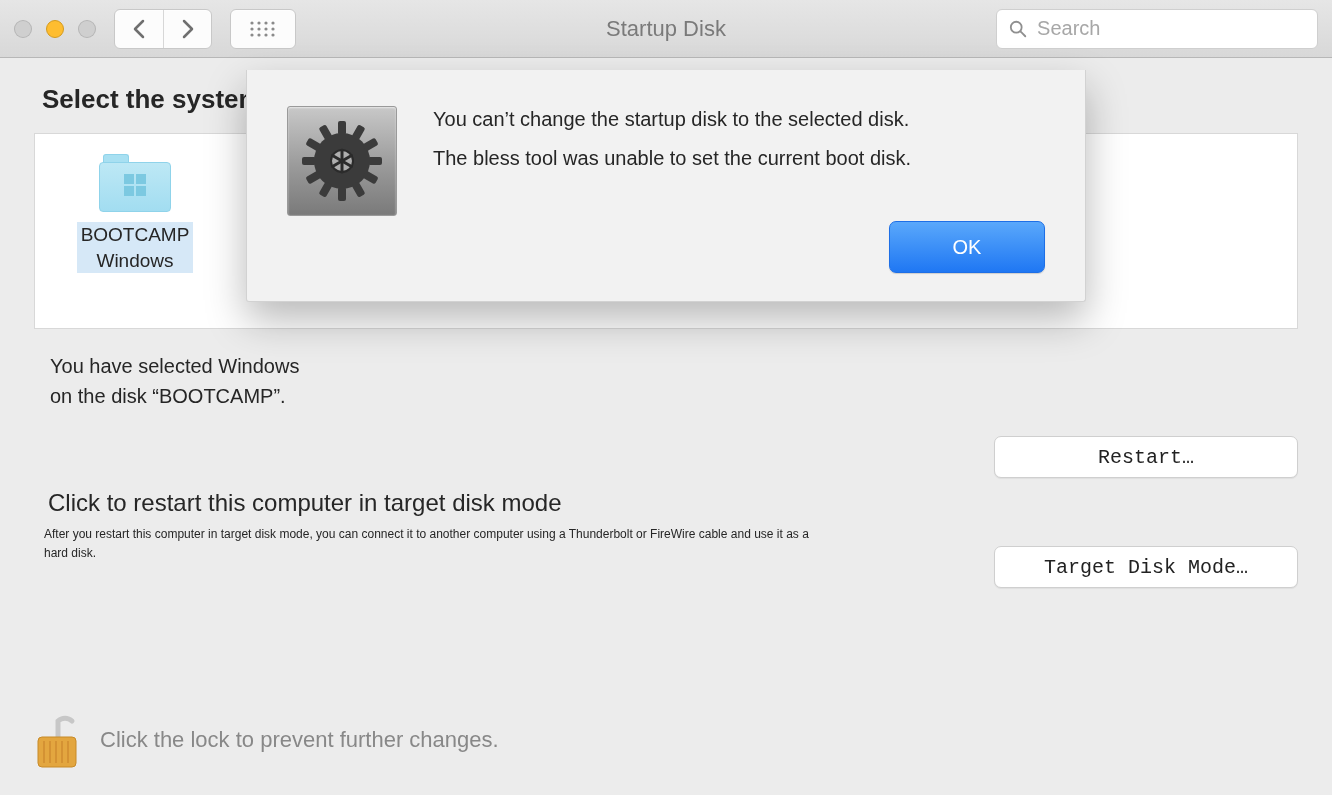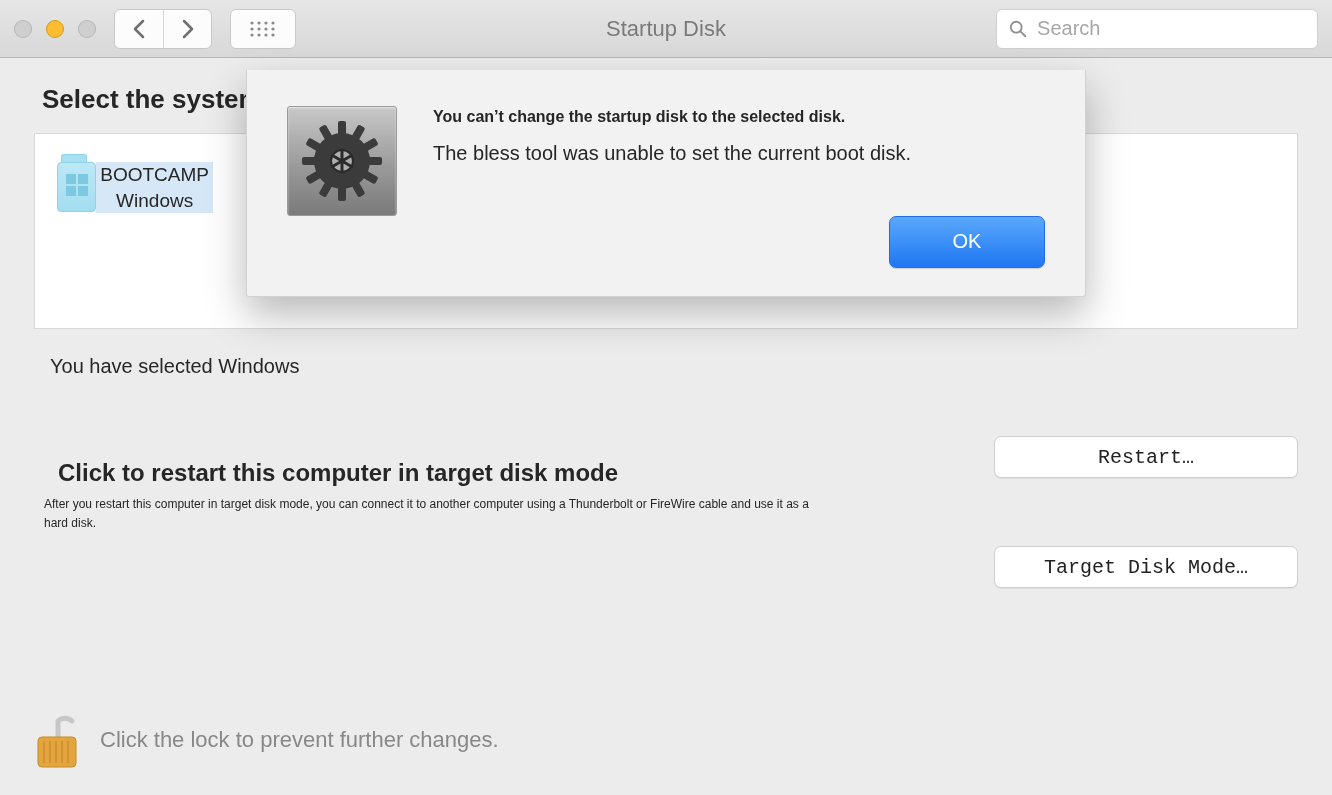--- a/index.html
+++ b/index.html
@@ -76,21 +76,21 @@
   }
 
   .disk-list {
     background: #fff;
     border: 1px solid #d8d8d8;
     height: 196px;
     display: flex; align-items: flex-start;
     padding: 28px 22px;
   }
   .disk-item {
-    display: flex; flex-direction: row; align-items: flex-start;
+    display: flex; flex-direction: column; align-items: center;
     width: 156px;
     cursor: default;
   }
   .folder-icon {
     width: 72px; height: 50px; position: relative; margin-bottom: 10px;
   }
   .folder-tab {
     position: absolute; top: -8px; left: 4px;
     width: 26px; height: 10px;
     background: #a8e0f2; border-radius: 3px 3px 0 0;
@@ -129,21 +129,21 @@
     background: #fff; border: 1px solid #cfcfcf; border-radius: 7px;
     font-size: 20px; color: #222;
     box-shadow: 0 1px 1px rgba(0,0,0,0.06);
     padding: 0 20px;
     display: inline-flex; align-items: center; justify-content: center;
     cursor: default;
     font-family: Liberation Mono, monospace;
   }
 
   .target-heading {
-    font-size: 24px; font-weight: 700; margin-top: 78px; margin-left: 24px;
+    font-size: 24px; font-weight: 400; margin-top: 78px; margin-left: 14px;
   }
   .target-desc {
     font-size: 12px; line-height: 1.55; margin-top: 8px; margin-left: 10px;
     max-width: 780px;
   }
 
   .lock-row {
     position: absolute; left: 34px; bottom: 24px;
     display: flex; align-items: center; gap: 20px;
   }
@@ -168,21 +168,21 @@
     width: 110px; flex: 0 0 110px;
   }
   .gear-box {
     width: 110px; height: 110px;
     background: linear-gradient(to bottom, #c8c8c8 0%, #9a9a9a 55%, #7a7a7a 100%);
     border: 1px solid #9a9a9a; border-radius: 3px;
     display: flex; align-items: center; justify-content: center;
     box-shadow: inset 0 1px 2px rgba(255,255,255,0.6);
   }
   .sheet-body { flex: 1; }
-  .sheet-title { font-size: 16px; font-weight: 700; line-height: 1.35; margin-bottom: 14px; }
+  .sheet-title { font-size: 20px; font-weight: 400; line-height: 1.35; margin-bottom: 14px; }
   .sheet-msg { font-size: 20px; margin-bottom: 51px; }
   .sheet-actions { display: flex; justify-content: flex-end; }
   .primary-btn {
     height: 52px; min-width: 156px;
     background: linear-gradient(to bottom, #5aa8fb, #1f77f3);
     border: 1px solid #1e6fe6; border-radius: 7px;
     color: #fff; font-size: 20px; font-weight: 500;
     display: inline-flex; align-items: center; justify-content: center;
     box-shadow: 0 1px 1px rgba(0,0,0,0.15);
     cursor: default;
@@ -262,20 +262,21 @@
       </div>
       <div class="disk-label">
         <span>BOOTCAMP</span>
         <span class="disk-label-line2">Windows</span>
       </div>
     </div>
   </div>
 
   <div class="selected-info">
     <div>You have selected Windows</div>
+    <div>on the disk “BOOTCAMP”.</div>
   </div>
 
   <div class="right-buttons-row1">
     <button class="mac-button">Restart…</button>
   </div>
 
   <div class="target-heading">Click to restart this computer in target disk mode</div>
   <div class="target-desc">After you restart this computer in target disk mode, you can connect it to another computer using a Thunderbolt or FireWire cable and use it as a hard disk.</div>
 
   <div class="right-buttons-row2">

